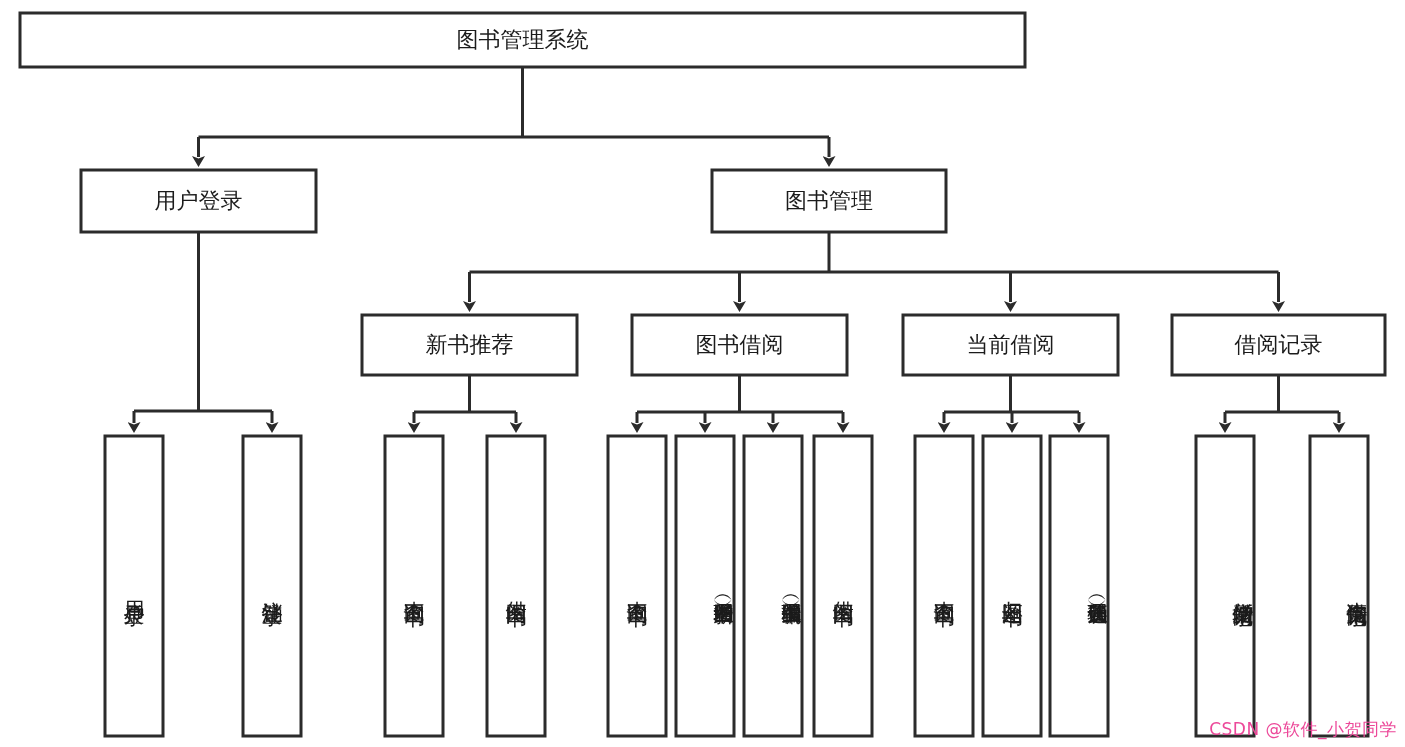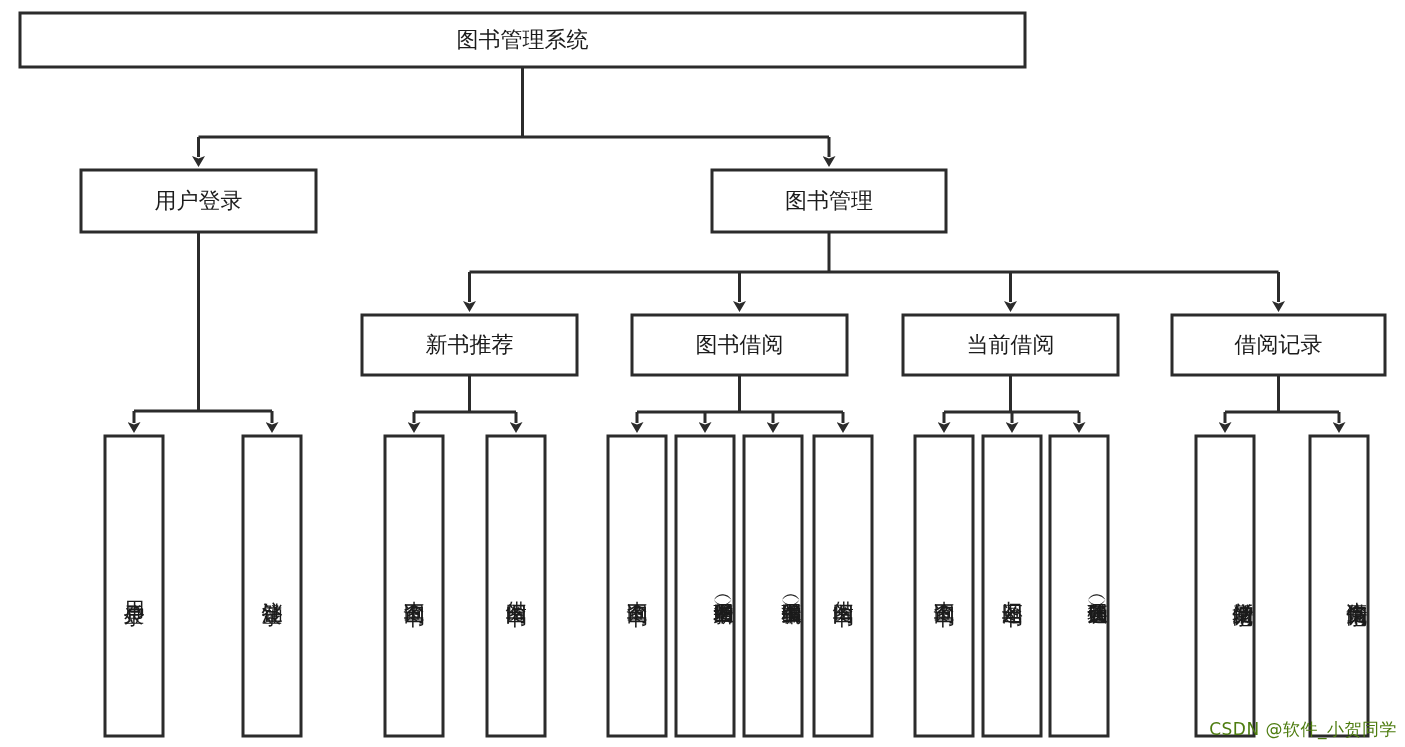--- a/index.html
+++ b/index.html
@@ -24,21 +24,21 @@
     font-family:"DejaVu Sans","Liberation Sans",sans-serif;
     font-size:21px;line-height:1.08;color:#1b1b1b;
     letter-spacing:2px;
     display:flex;align-items:flex-start;justify-content:center;
     white-space:nowrap;overflow:hidden;
     pointer-events:none;
   }
   .watermark{
     position:absolute;right:8px;bottom:4px;
     font-family:"DejaVu Sans","Liberation Sans",sans-serif;
-    font-size:17px;color:#4d7c0f;white-space:nowrap;
+    font-size:17px;color:#ec4899;white-space:nowrap;
     letter-spacing:0.5px;
   }
 </style>
 </head>
 <body>
 
 <div id="diagram-root">
 
   <svg id="tree-svg" viewBox="0 0 1405 747">
     <defs>

